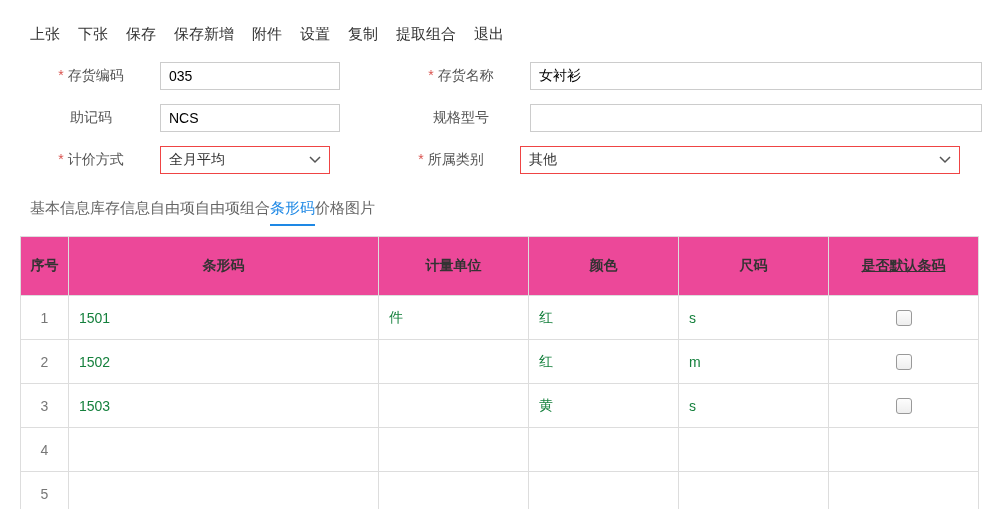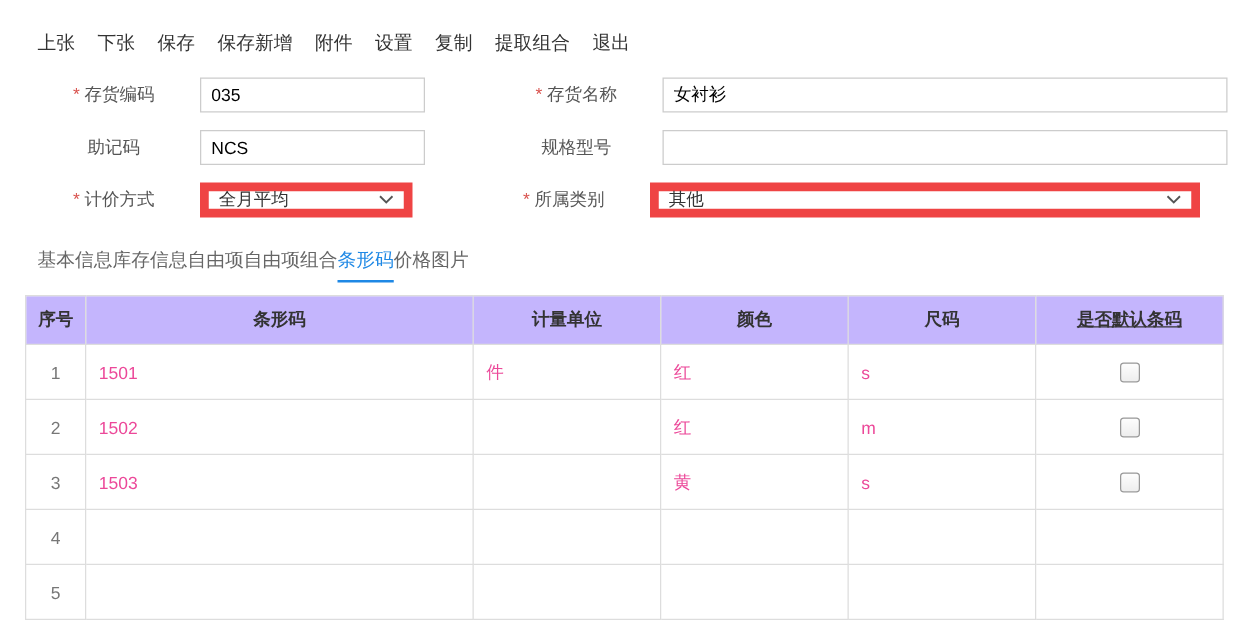--- a/index.html
+++ b/index.html
@@ -57,21 +57,21 @@
       height: 28px;
       font-family: inherit;
     }
     .input-short {
       width: 180px;
     }
     .input-long {
       width: 452px;
     }
     .form-select {
-      border: 7px solid #ef4444;
+      border: 1px solid #ef4444;
       padding: 4px 22px 4px 8px;
       font-size: 14px;
       height: 28px;
       position: relative;
       display: flex;
       align-items: center;
       cursor: pointer;
       background: #fff;
     }
     .select-short {
@@ -103,33 +103,33 @@
     .tab.active {
       color: #1e88e5;
       border-bottom: 2px solid #1e88e5;
     }
     .data-table {
       width: 100%;
       border-collapse: collapse;
       table-layout: fixed;
     }
     .data-table th {
-      background: #c4b5fd;
+      background: #ec4899;
       border: 1px solid #ddd;
-      padding: 10px 8px;
+      padding: 20px 8px;
       font-weight: bold;
       text-align: center;
       font-size: 14px;
       color: #333;
     }
     .data-table td {
       border: 1px solid #ddd;
       padding: 10px 10px;
       font-size: 14px;
-      color: #ec4899;
+      color: #15803d;
       height: 44px;
     }
     .col-index {
       width: 48px;
       text-align: center;
     }
     .data-table td.col-index {
       text-align: center;
       color: #777;
     }

